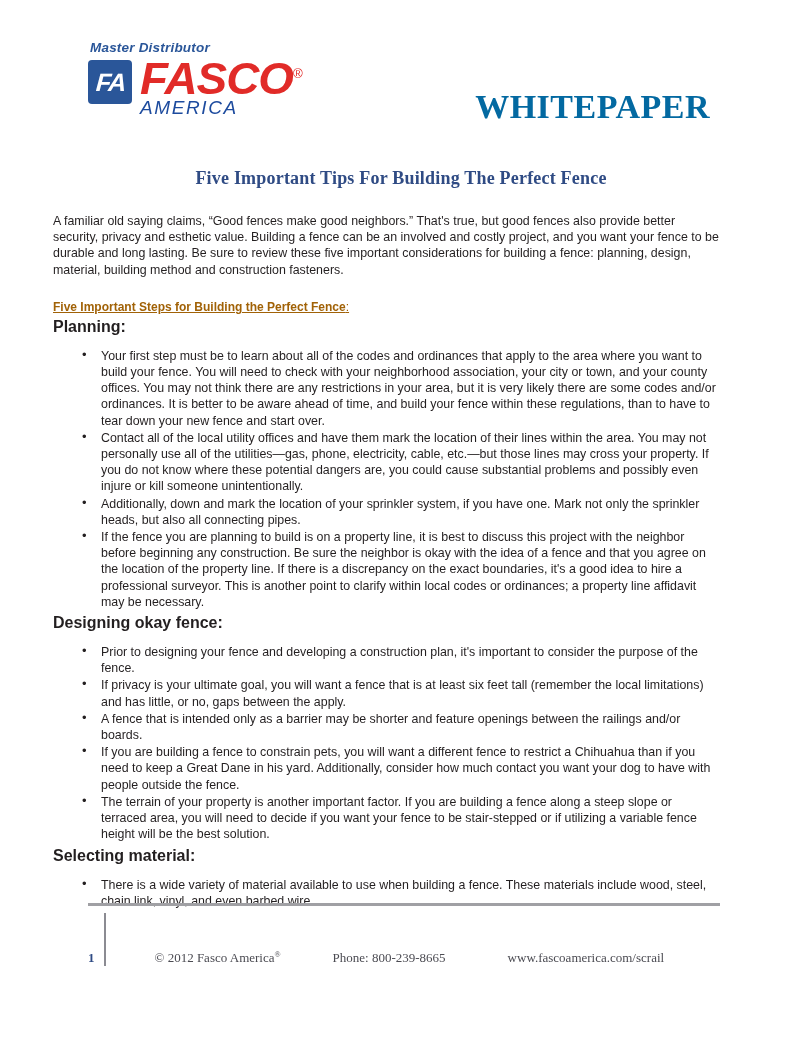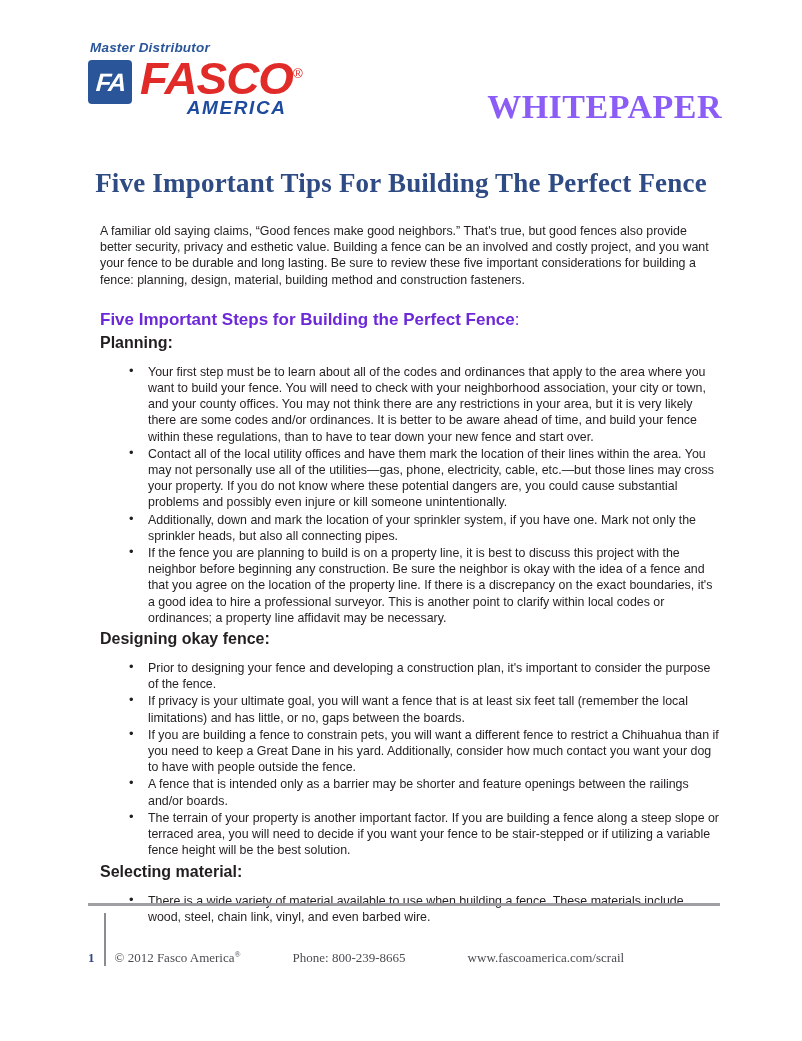--- a/index.html
+++ b/index.html
@@ -89,68 +89,68 @@
     font-size: 13px;
     color: #e12b28;
     vertical-align: super;
     font-style: normal;
     font-weight: normal;
     line-height: 1;
   }
   .america-word {
     font-family: "Liberation Sans", sans-serif;
     font-style: italic;
-    font-weight: bold;
+    font-weight: normal;
     font-size: 19px;
     color: #1d4b9e;
     letter-spacing: 1.6px;
-    text-align: right;
     margin-top: -4px;
     margin-right: 12px;
   }
   .whitepaper {
     position: absolute;
-    right: 80px;
+    right: 92px;
     top: 88px;
     font-family: "Liberation Serif", serif;
     font-weight: bold;
     font-size: 34px;
-    color: #8b5cf6;
+    color: #0369a1;
     letter-spacing: 0.5px;
   }
 
   
   .doc-title {
     text-align: center;
     font-family: "Liberation Serif", serif;
     font-weight: bold;
-    font-size: 27px;
+    font-size: 18px;
     color: #2f4b84;
     margin: 18px 0 0 0;
     padding: 0 60px;
     letter-spacing: 0.2px;
   }
 
   
   .content {
-    padding: 0 82px 0 100px;
+    padding: 0 82px 0 53px;
     margin-top: 24px;
   }
   p.intro {
     font-size: 12.4px;
     line-height: 16.2px;
     margin: 0;
     text-align: left;
     color: #231f20;
   }
   .steps-heading {
-    font-size: 17px;
+    font-size: 12px;
     font-weight: bold;
     margin-top: 22px;
-    color: #6d28d9;
+    color: #a16207;
+    text-decoration: underline;
   }
   .steps-heading .colon { font-weight: normal; }
 
   .sub-heading {
     font-size: 16px;
     font-weight: bold;
     margin-top: 4px;
     color: #231f20;
   }
 
@@ -202,21 +202,21 @@
     font-size: 13px;
     padding-right: 9px;
     font-family: "Liberation Serif", serif;
   }
   .footer-divider {
     width: 2px;
     align-self: stretch;
     background: #8b8b92;
     margin-right: 9px;
   }
-  .footer-copy { white-space: nowrap; }
+  .footer-copy { white-space: nowrap; margin-left: 40px; }
   .footer-copy sup { font-size: 8px; }
   .footer-phone {
     margin-left: 52px;
     white-space: nowrap;
   }
   .footer-url {
     margin-left: 62px;
     white-space: nowrap;
     margin-top: 37px;
   }
@@ -256,23 +256,23 @@
     <ul class="bullets">
       <li>Your first step must be to learn about all of the codes and ordinances that apply to the area where you want to build your fence. You will need to check with your neighborhood association, your city or town, and your county offices. You may not think there are any restrictions in your area, but it is very likely there are some codes and/or ordinances. It is better to be aware ahead of time, and build your fence within these regulations, than to have to tear down your new fence and start over.</li>
       <li>Contact all of the local utility offices and have them mark the location of their lines within the area. You may not personally use all of the utilities—gas, phone, electricity, cable, etc.—but those lines may cross your property. If you do not know where these potential dangers are, you could cause substantial problems and possibly even injure or kill someone unintentionally.</li>
       <li>Additionally, down and mark the location of your sprinkler system, if you have one. Mark not only the sprinkler heads, but also all connecting pipes.</li>
       <li>If the fence you are planning to build is on a property line, it is best to discuss this project with the neighbor before beginning any construction. Be sure the neighbor is okay with the idea of a fence and that you agree on the location of the property line. If there is a discrepancy on the exact boundaries, it's a good idea to hire a professional surveyor. This is another point to clarify within local codes or ordinances; a property line affidavit may be necessary.</li>
     </ul>
 
     <div class="sub-heading">Designing okay fence:</div>
     <ul class="bullets">
       <li>Prior to designing your fence and developing a construction plan, it's important to consider the purpose of the fence.</li>
-      <li>If privacy is your ultimate goal, you will want a fence that is at least six feet tall (remember the local limitations) and has little, or no, gaps between the boards.</li>
+      <li>If privacy is your ultimate goal, you will want a fence that is at least six feet tall (remember the local limitations) and has little, or no, gaps between the apply.</li>
+      <li>A fence that is intended only as a barrier may be shorter and feature openings between the railings and/or boards.</li>
       <li>If you are building a fence to constrain pets, you will want a different fence to restrict a Chihuahua than if you need to keep a Great Dane in his yard. Additionally, consider how much contact you want your dog to have with people outside the fence.</li>
-      <li>A fence that is intended only as a barrier may be shorter and feature openings between the railings and/or boards.</li>
       <li>The terrain of your property is another important factor. If you are building a fence along a steep slope or terraced area, you will need to decide if you want your fence to be stair-stepped or if utilizing a variable fence height will be the best solution.</li>
     </ul>
 
     <div class="sub-heading">Selecting material:</div>
     <ul class="bullets">
       <li>There is a wide variety of material available to use when building a fence. These materials include wood, steel, chain link, vinyl, and even barbed wire.</li>
     </ul>
 
   </div>
 

